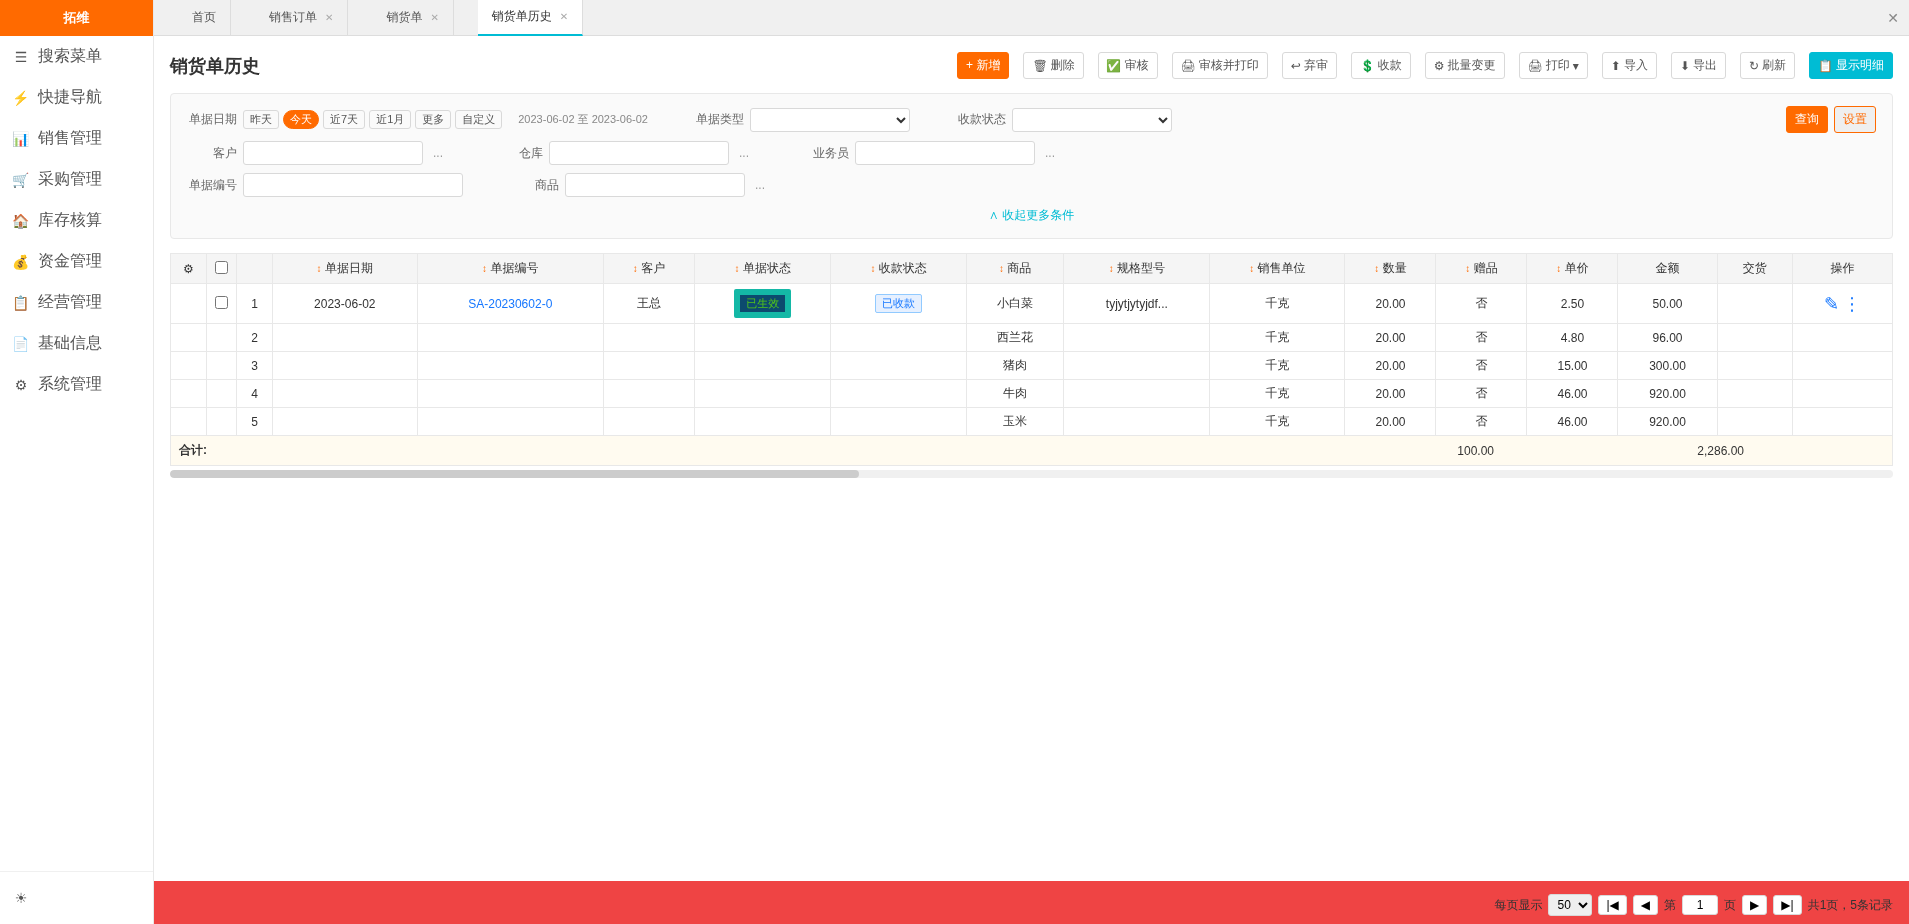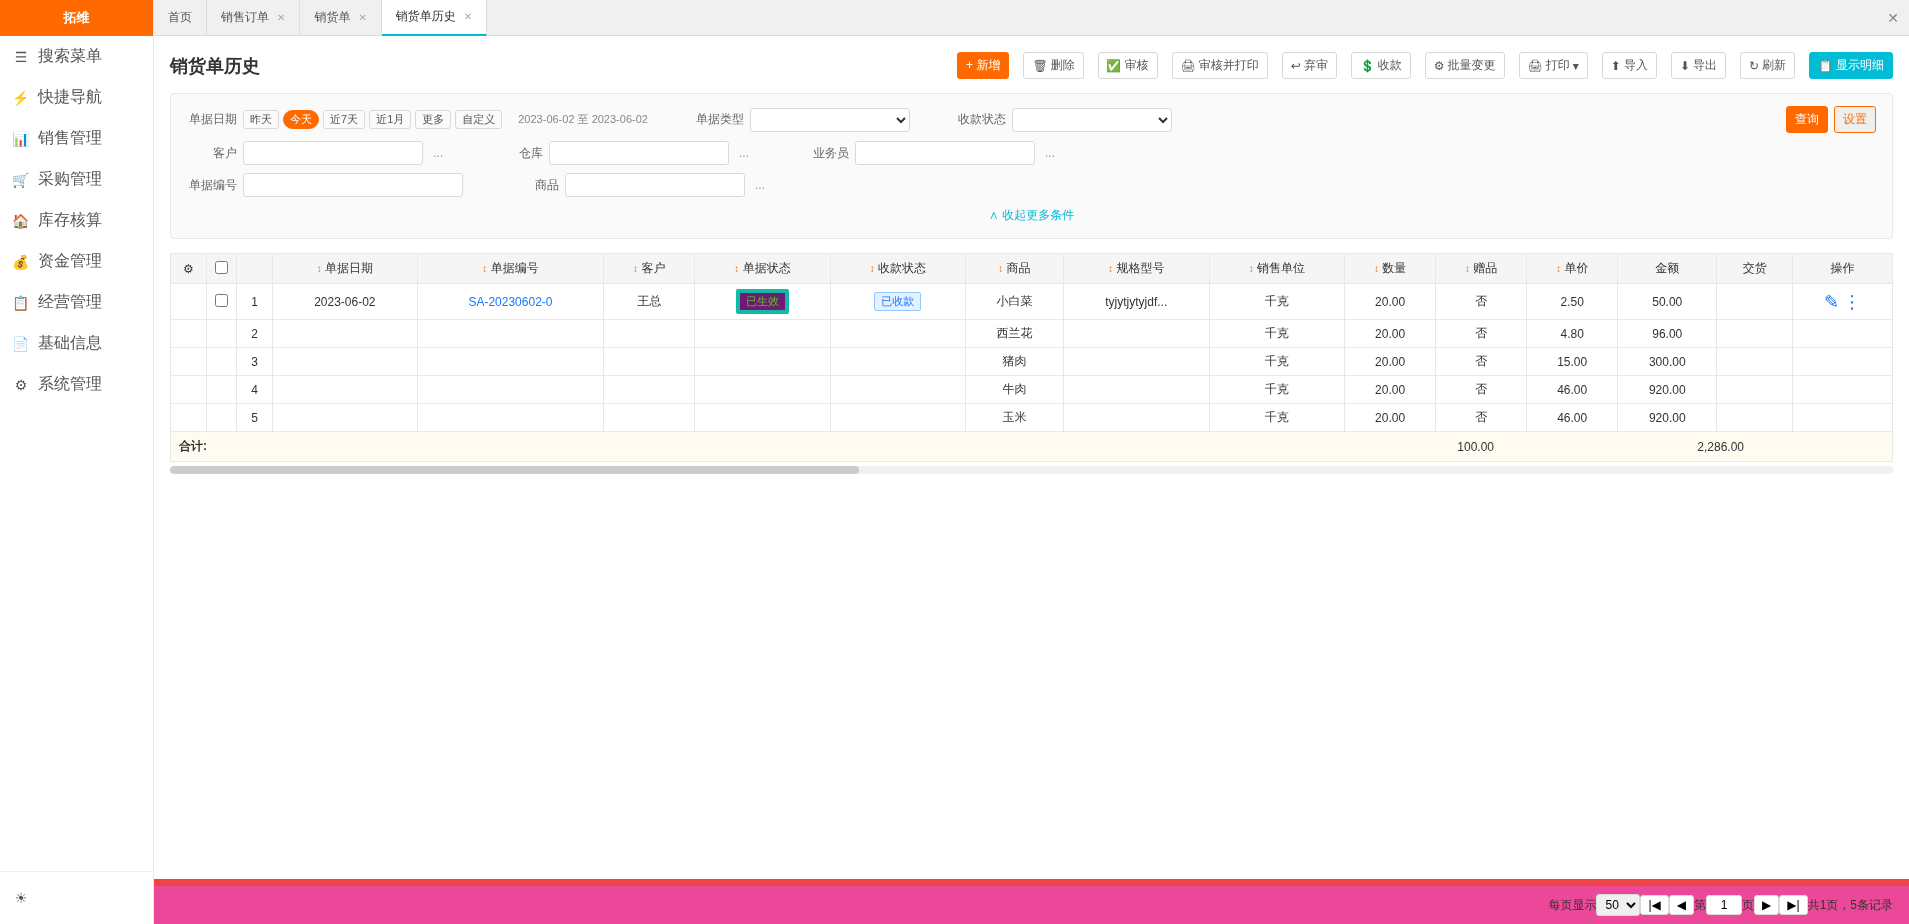--- a/index.html
+++ b/index.html
@@ -11,21 +11,21 @@
     .sidebar-item { display: flex; align-items: center; padding: 10px 12px; cursor: pointer; color: #555; gap: 8px; }
     .sidebar-item .icon { font-size: 14px; width: 18px; text-align: center; }
     .sidebar-item .label { font-size: 16px; }
     .sidebar-bottom { margin-top: auto; border-top: 1px solid #f0f0f0; padding: 8px 0; }
 
     
     .main { flex: 1; display: flex; flex-direction: column; overflow: hidden; }
 
     
     .tabbar { height: 36px; background: #f0f0f0; display: flex; align-items: center; border-bottom: 1px solid #ddd; }
-    .tab { display: flex; align-items: center; padding: 0 14px; height: 36px; cursor: pointer; font-size: 12px; color: #555; border-right: 1px solid #ddd; gap: 4px; }
+    .tab { display: flex; align-items: center; padding: 0 14px; height: 36px; cursor: pointer; font-size: 12px; color: #555; border-right: 1px solid #ddd; gap: 4px; margin-left: 24px; }
     .tab.active { background: #fff; color: #333; border-bottom: 2px solid #00bcd4; }
     .tab .close-btn { font-size: 10px; color: #aaa; cursor: pointer; margin-left: 4px; }
     .tabbar-close { margin-left: auto; padding: 0 10px; cursor: pointer; font-size: 14px; color: #888; }
 
     
     .content { flex: 1; overflow-y: auto; background: #fff; padding: 16px; }
 
     
     .page-header { display: flex; justify-content: space-between; align-items: center; margin-bottom: 14px; }
     .page-title { font-size: 18px; font-weight: bold; color: #333; }
@@ -48,32 +48,32 @@
     .filter-more { text-align: center; color: #00bcd4; cursor: pointer; font-size: 12px; padding: 2px 0; }
     .ellipsis-btn { background: none; border: none; cursor: pointer; color: #999; font-size: 12px; padding: 0 4px; }
 
     
     .data-table { width: 100%; border-collapse: collapse; font-size: 12px; }
     .data-table th { background: #f5f5f5; border: 1px solid #e8e8e8; padding: 6px 8px; text-align: center; color: #333; font-weight: normal; white-space: nowrap; }
     .data-table td { border: 1px solid #e8e8e8; padding: 5px 8px; text-align: center; color: #333; }
     .data-table .th-sort { cursor: pointer; }
     .sort-icon { color: #ff6a00; font-size: 10px; }
     .badge { display: inline-block; padding: 1px 6px; border-radius: 2px; font-size: 11px; }
-    .badge-green { background: #701a75; color: #52c41a; border: 4px solid #14b8a6; }
+    .badge-green { background: #0c4a6e; color: #52c41a; border: 6px solid #14b8a6; }
     .badge-blue { background: #e6f0ff; color: #1677ff; border: 1px solid #91caff; }
     .link { color: #1677ff; cursor: pointer; text-decoration: none; }
     .action-btns { display: flex; gap: 4px; justify-content: center; }
     .action-btn { color: #1677ff; cursor: pointer; font-size: 18px; line-height: 1; }
 
     
     .table-footer { background: #fffbf0; border: 1px solid #e8e8e8; border-top: none; padding: 6px 8px; display: flex; align-items: center; }
     .total-label { font-weight: bold; margin-right: 12px; }
 
     
-    .pagination { display: flex; align-items: center; justify-content: flex-end; padding: 8px 16px; border-top: 7px solid #ef4444; font-size: 12px; background: #ec4899; }
+    .pagination { display: flex; align-items: center; justify-content: flex-end; padding: 8px 16px; border-top: 5px solid #ef4444; gap: 6px; font-size: 12px; background: #ef4444; }
     .page-btn { border: 1px solid #d9d9d9; background: #fff; padding: 2px 7px; border-radius: 3px; cursor: pointer; font-size: 12px; }
     .page-input { border: 1px solid #d9d9d9; border-radius: 3px; padding: 2px 4px; width: 36px; text-align: center; font-size: 12px; }
     .page-select { border: 1px solid #d9d9d9; border-radius: 3px; padding: 2px 4px; font-size: 12px; }
 
     
     .settings-link { color: #ff6a00; cursor: pointer; border: 1px solid #ff6a00; padding: 3px 8px; border-radius: 3px; font-size: 12px; }
 
     .gear-col { width: 36px; }
     .check-col { width: 28px; }
 

